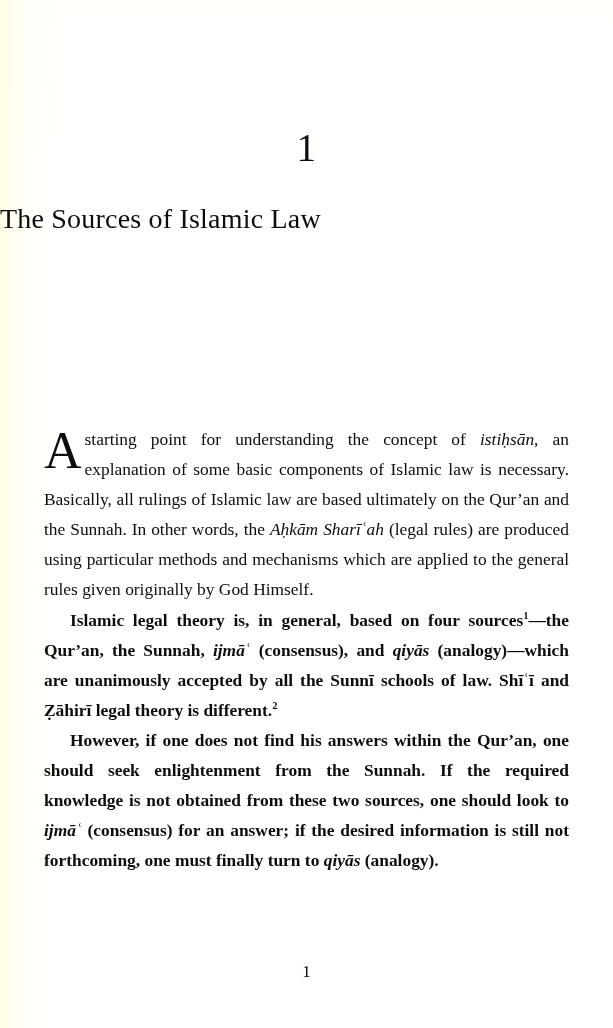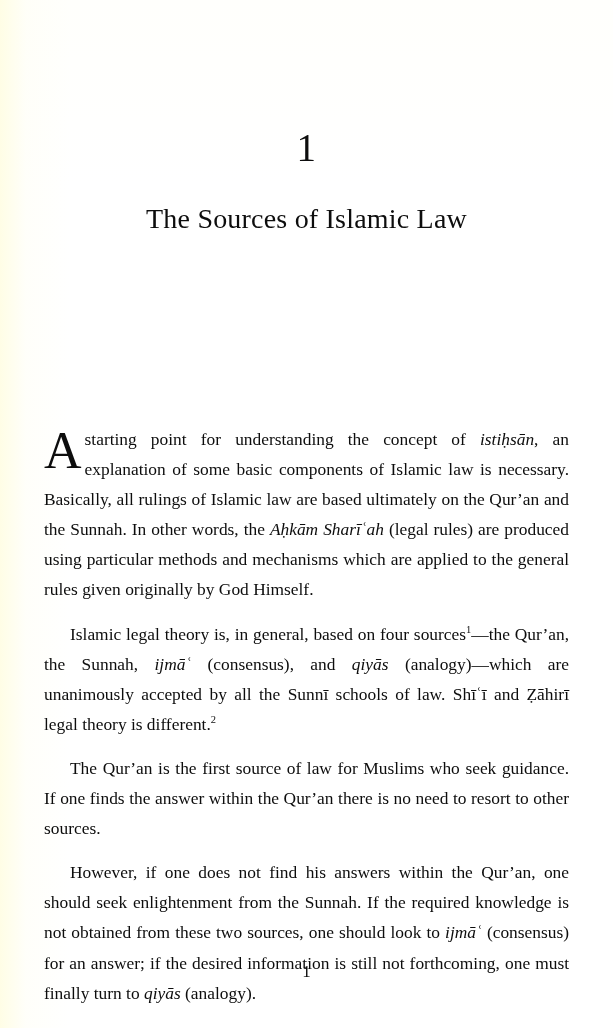--- a/index.html
+++ b/index.html
@@ -42,21 +42,20 @@
     line-height: 1;
     font-weight: 400;
     letter-spacing: 0.5px;
   }
 
   .chapter-title {
     position: absolute;
     top: 184px;
     left: 0;
     width: 613px;
-    text-align: center;
     font-size: 28px;
     line-height: 1.12;
     font-weight: 400;
     letter-spacing: 0.2px;
   }
 
   
   .body-block {
     position: absolute;
     top: 424px;
@@ -68,21 +67,21 @@
     margin: 0;
     font-size: 17.4px;
     line-height: 30.1px;
     text-align: justify;
     text-justify: inter-word;
     hyphens: none;
     text-indent: 26px;
   }
 
   p.para + p.para {
-    margin-top: 14px;
+    font-weight: bold;
   }
 
   
   p.para.lead {
     text-indent: 0;
     font-family: Liberation Serif, serif;
   }
   p.para.lead::first-letter {
     float: left;
     font-size: 52px;
@@ -124,21 +123,20 @@
   <div class="chapter-number">1</div>
 
   <h1 class="chapter-title">The Sources of Islamic Law</h1>
 
   <div class="body-block">
 
     <p class="para lead">A starting point for understanding the concept of <span class="ital">istiḥsān</span>, an explanation of some basic components of Islamic law is necessary. Basically, all rulings of Islamic law are based ultimately on the Qur’an and the Sunnah. In other words, the <span class="ital">Aḥkām Sharīʿah</span> (legal rules) are produced using particular methods and mechanisms which are applied to the general rules given originally by God Himself.</p>
 
     <p class="para">Islamic legal theory is, in general, based on four sources<sup class="fn">1</sup>—the Qur’an, the Sunnah, <span class="ital">ijmāʿ</span> (consensus), and <span class="ital">qiyās</span> (analogy)—which are unanimously accepted by all the Sunnī schools of law. Shīʿī and Ẓāhirī legal theory is different.<sup class="fn">2</sup></p>
 
-    <p class="para">The Qur’an is the first source of law for Muslims who seek guidance. If one finds the answer within the Qur’an there is no need to resort to other sources.</p>
 
     <p class="para">However, if one does not find his answers within the Qur’an, one should seek enlightenment from the Sunnah. If the required knowledge is not obtained from these two sources, one should look to <span class="ital">ijmāʿ</span> (consensus) for an answer; if the desired information is still not forthcoming, one must finally turn to <span class="ital">qiyās</span> (analogy).</p>
 
   </div>
 
   <div class="folio">1</div>
 
 </div>
 
 </body></html>

